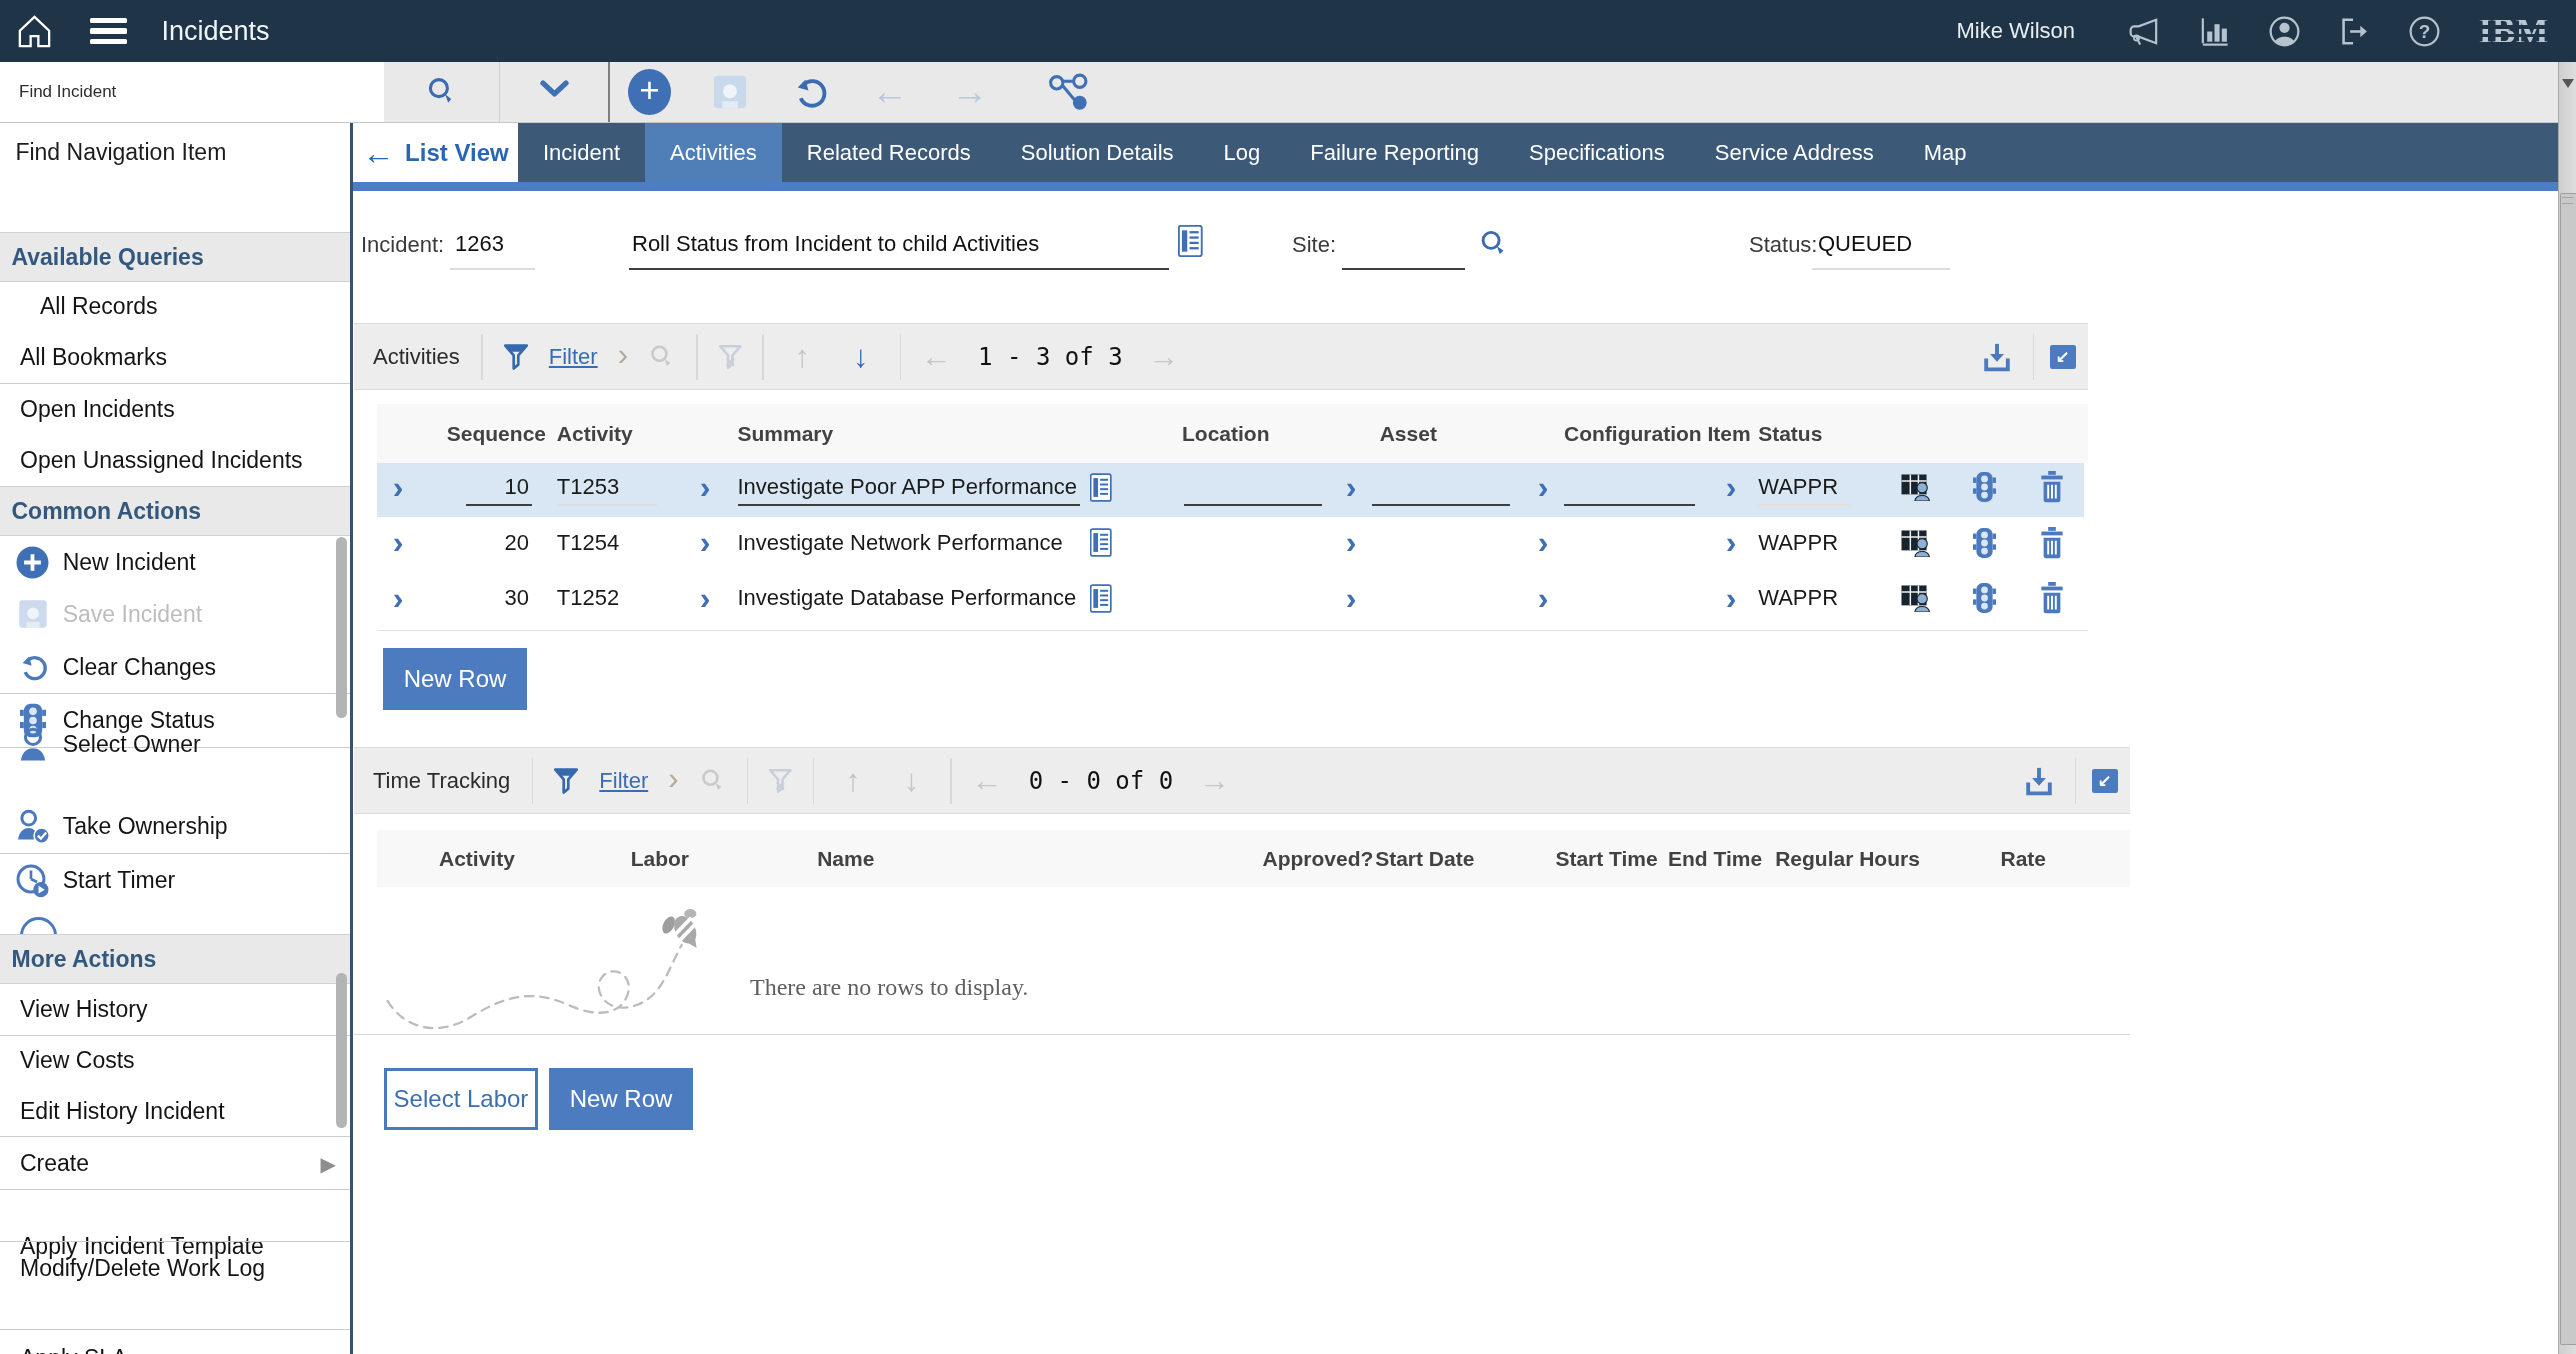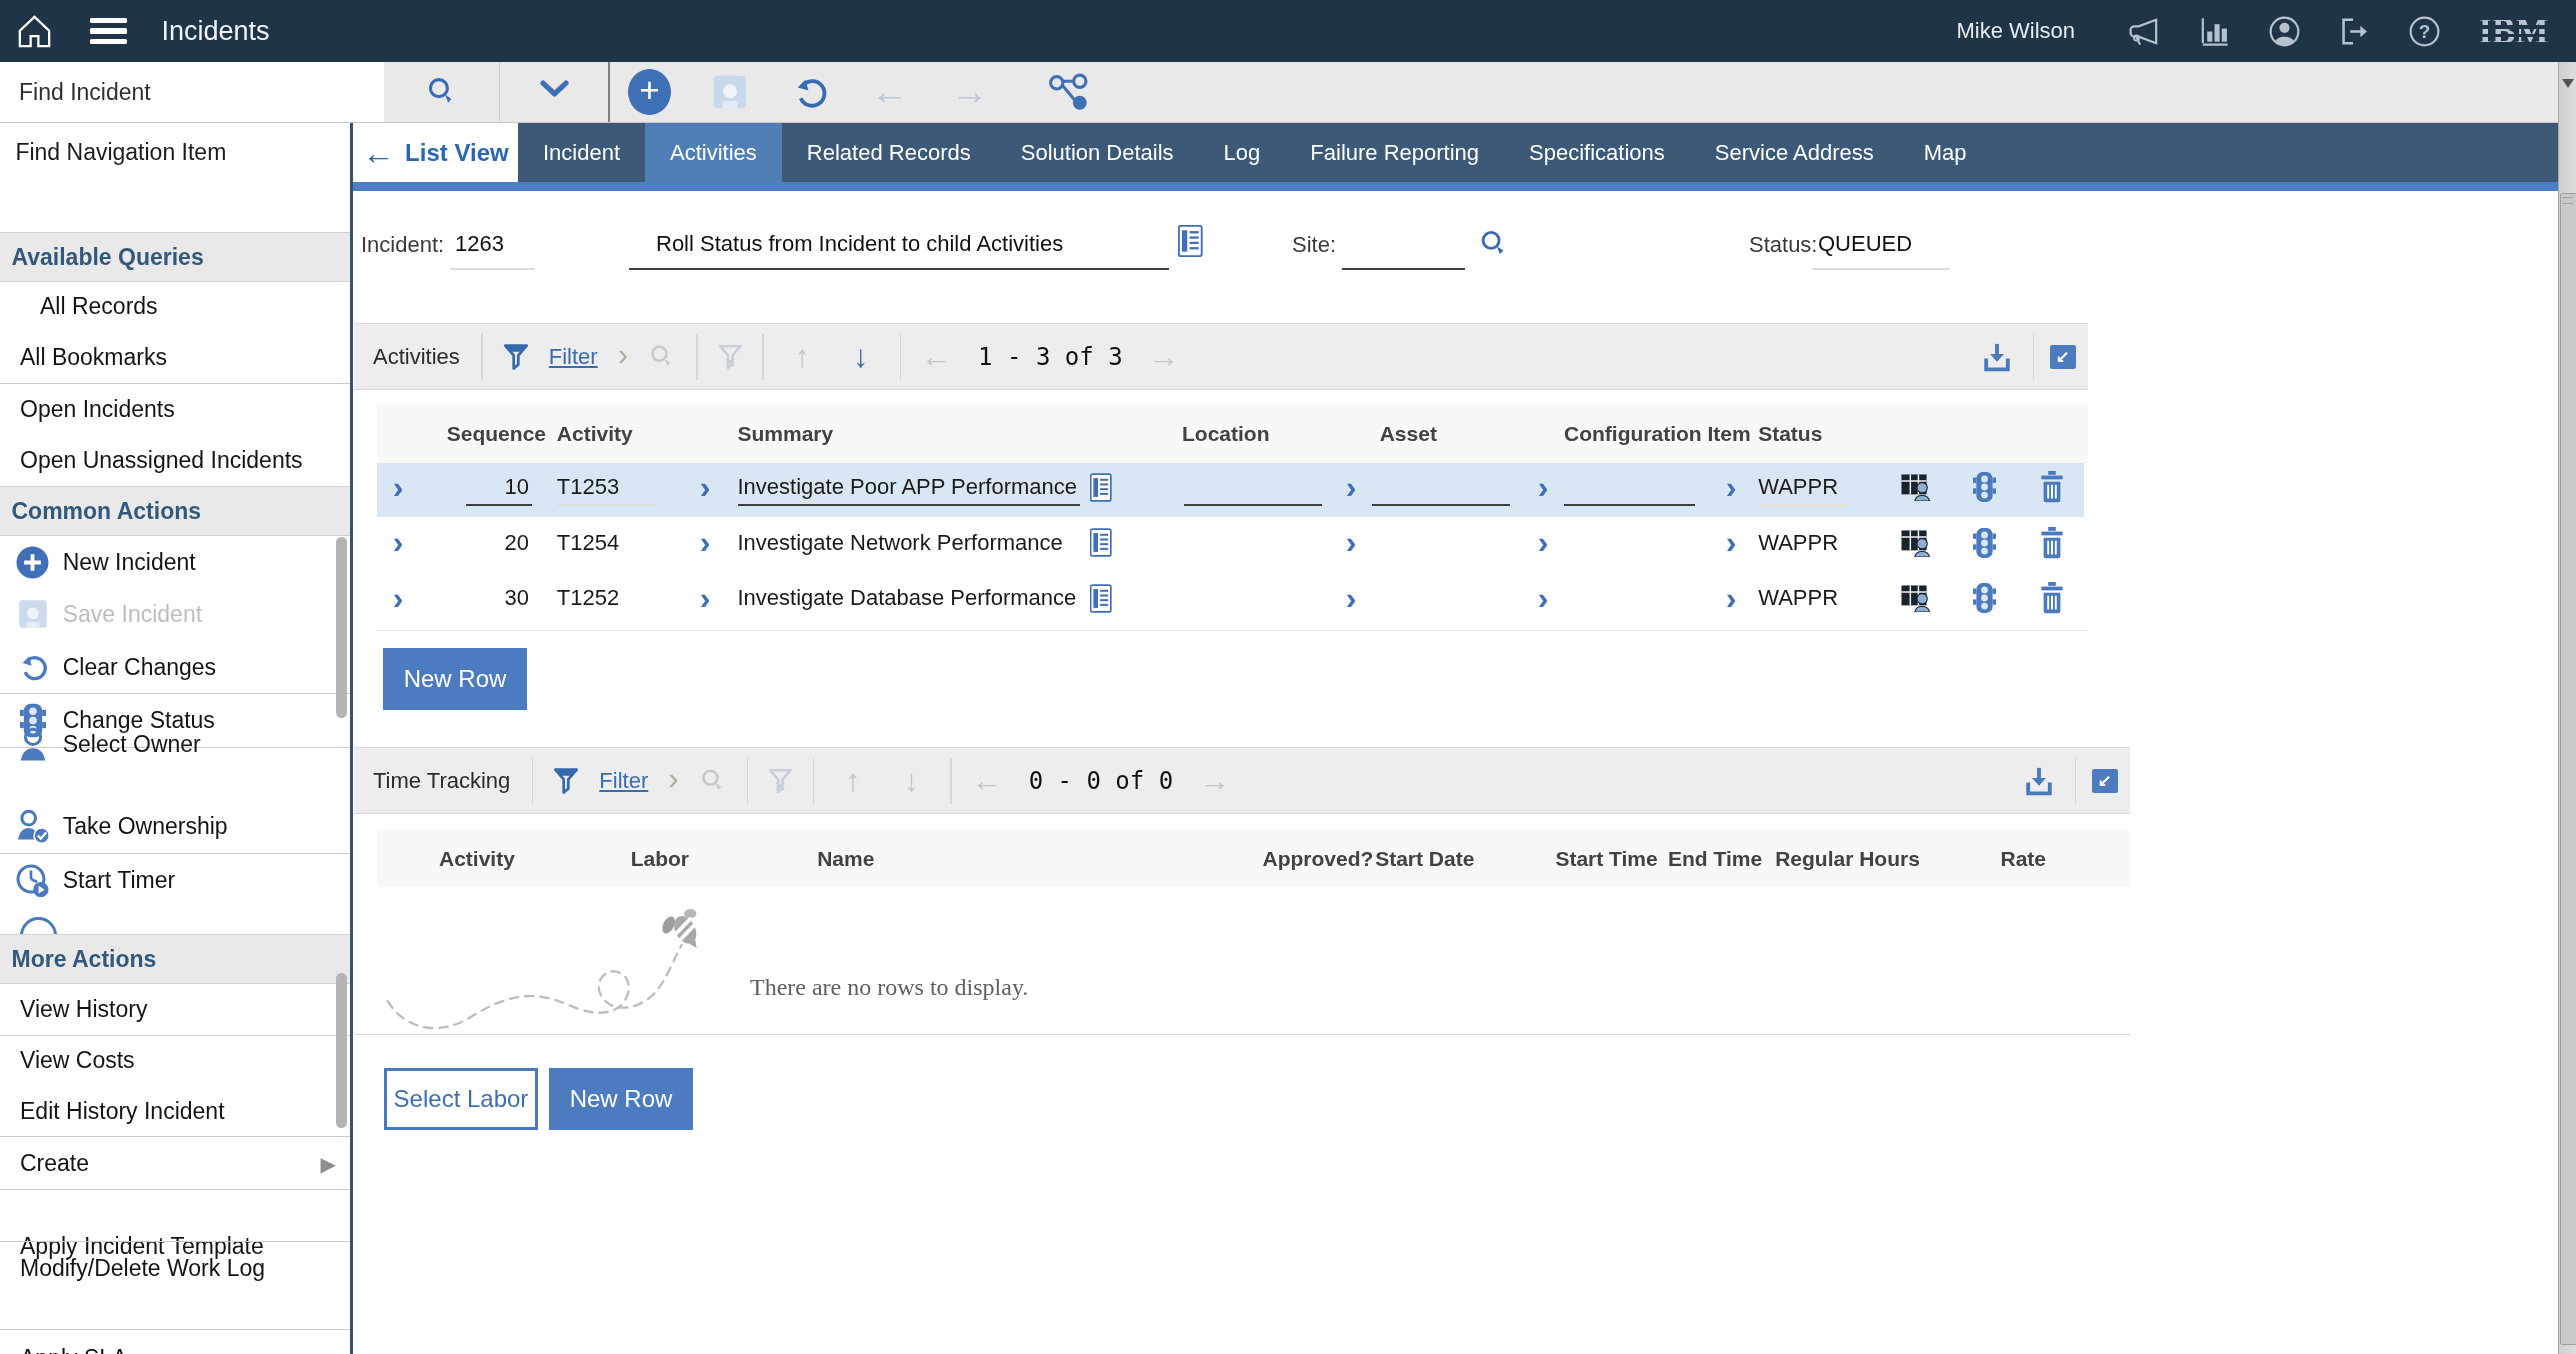--- a/index.html
+++ b/index.html
@@ -15,21 +15,21 @@
   .tb-right{margin-left:auto;display:flex;align-items:center;gap:35px;margin-right:26px;}
   .tb-user{font-size:22px;color:#e8edf2;margin-right:17px;}
   .tb-ic{width:35px;height:35px;display:flex;align-items:center;justify-content:center;}
   .ibm{position:relative;font-family:"Liberation Serif","DejaVu Serif",serif;font-weight:bold;
        font-size:35px;color:#b9c5d0;line-height:1;padding:1.5px 1.5px;}
   .ibm .stripes{position:absolute;inset:0;background:repeating-linear-gradient(to bottom,rgba(31,53,71,0) 0 4.6px,#1f3547 4.6px 8.5px);}
   
   .apptb{position:absolute;left:0;top:62px;width:2576px;height:60px;background:#e9e9e9;
          border-bottom:1.5px solid #c6c6c6;display:flex;align-items:stretch;}
   .find-wrap{width:384px;background:#fff;display:flex;align-items:center;}
-  .find-wrap input{border:none;outline:none;width:100%;padding-left:19px;font-size:23px;color:#2e2e2e;
+  .find-wrap input{border:none;outline:none;width:100%;padding-left:19px;font-size:17px;color:#2e2e2e;
                    font-family:inherit;background:transparent;}
   .seg{display:flex;align-items:center;justify-content:center;border-right:0.8px solid #cfcfcf;}
   .seg.mag{width:115px;} .seg.chev{width:108px;border-right:none;}
   .darksep{width:1.5px;background:#7f7f7f;margin:0;}
   .tool-ic{width:80px;display:flex;align-items:center;justify-content:center;}
   .plus-circle{width:43px;height:43px;border-radius:50%;background:#3f6fb5;color:#fff;font-size:35px;
                display:flex;align-items:center;justify-content:center;line-height:0;padding-bottom:3.1px;}
   .nav-arrow{font-size:37px;font-weight:bold;color:#bcc8da;}
   
   .tabs{position:absolute;left:353px;top:123px;width:2205px;height:59px;background:#3c5a77;display:flex;align-items:stretch;}
@@ -372,21 +372,21 @@
     <div class="sb-row sb-item" style="top:1120px;">Modify/Delete Work Log</div>
     <div class="sb-div" style="top:1206px;"></div>
     <div class="sb-row sb-item" style="top:1210px;">Apply SLA</div>
     <div class="sb-thumb" style="top:850px;height:155px;"></div>
   </div>
 
   <div class="fld-label" style="left:361px;top:232px;">Incident:</div>
   <div class="fld-value" style="left:455px;top:231px;">1263</div>
   <div class="uline u-read" style="left:450px;top:268px;width:85px;"></div>
 
-  <div class="fld-value" style="left:632px;top:231px;margin-left:24px;">Roll Status from Incident to child Activities</div>
+  <div class="fld-value" style="left:632px;top:231px;">Roll Status from Incident to child Activities</div>
   <div class="uline u-edit" style="left:629px;top:268px;width:540px;"></div>
   <span style="position:absolute;left:1178px;top:225px;">
     <svg width="24.6" height="32" viewBox="0 0 32 42">
         <rect x="1" y="1" width="30" height="40" rx="3" fill="#fff" stroke="#3f6fb5" stroke-width="2.5"></rect>
         <rect x="5" y="7" width="7" height="28" fill="#3f6fb5"></rect>
         <rect x="15" y="8" width="12" height="3" fill="#3f6fb5"></rect>
         <rect x="15" y="15" width="12" height="3" fill="#3f6fb5"></rect>
         <rect x="15" y="22" width="12" height="3" fill="#3f6fb5"></rect>
         <rect x="15" y="29" width="12" height="3" fill="#3f6fb5"></rect>
       </svg>

